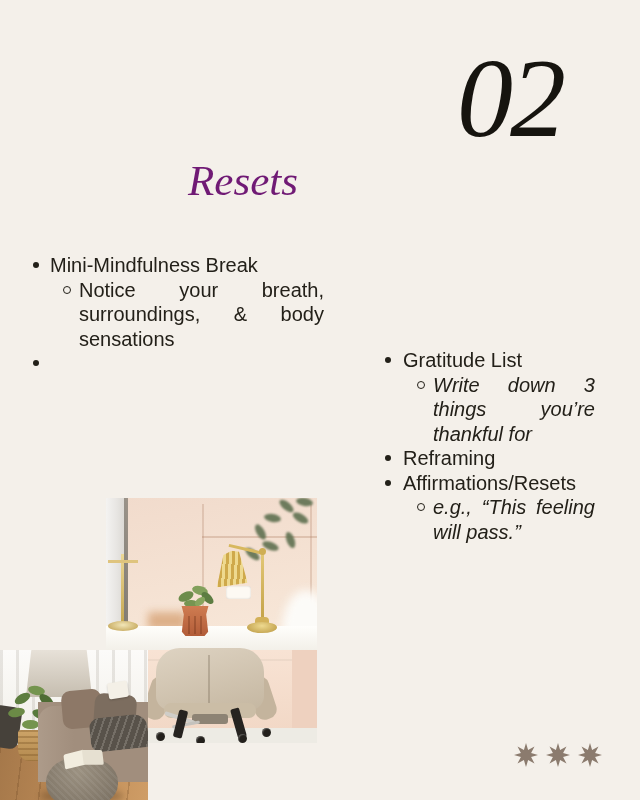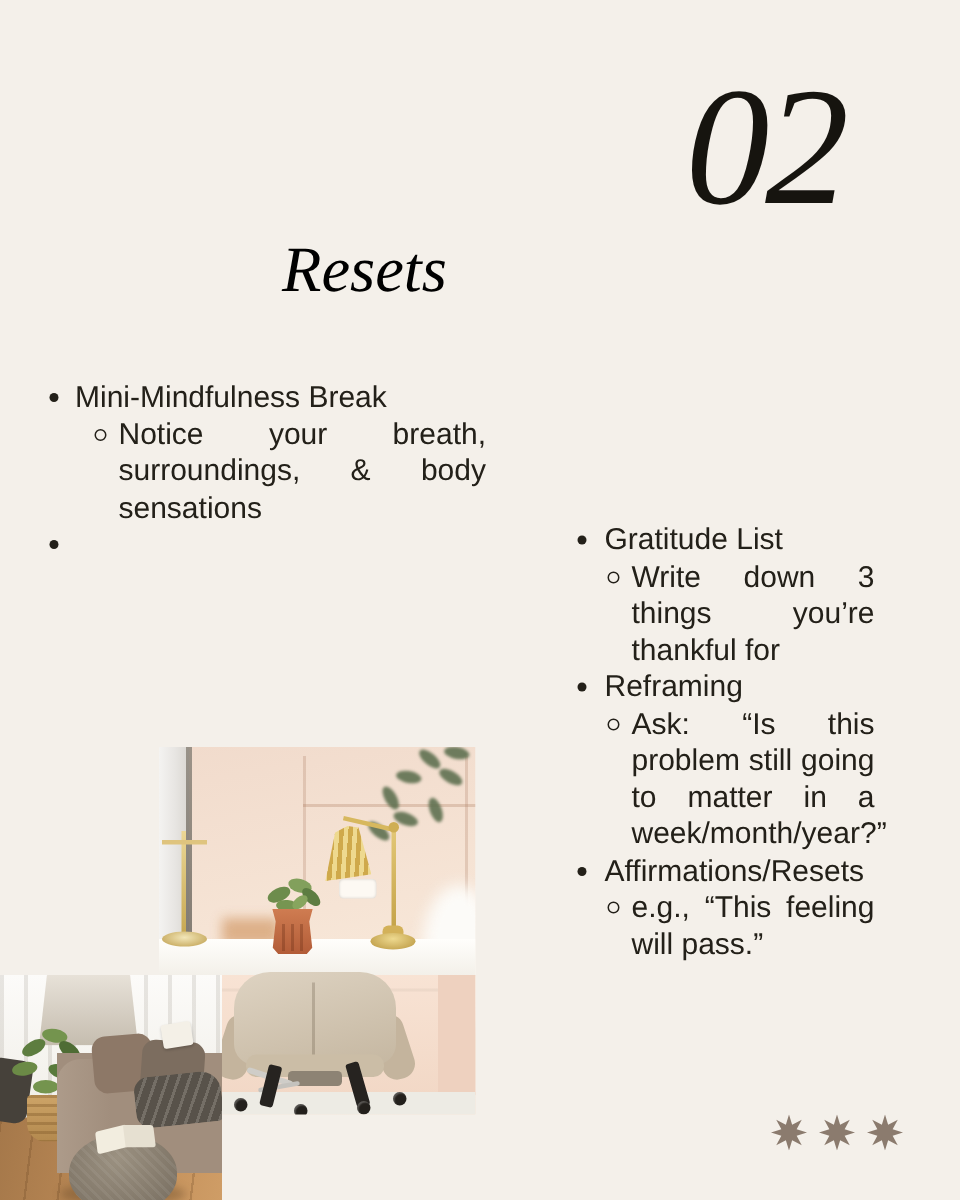--- a/index.html
+++ b/index.html
@@ -11,21 +11,21 @@
 
   
   .title1 {
     position:absolute; left:40px; top:116px; width:345px; text-align:center;
     font-family:"Liberation Serif", serif; font-weight:400;
     font-size:38px; line-height:1.1; color:#1b1914; letter-spacing:.3px;
   }
   .title2 {
     position:absolute; left:123px; top:158px; width:240px; text-align:center;
     font-family:"Liberation Serif", serif; font-style:italic; font-weight:400;
-    font-size:43px; line-height:1.05; color:#000000;
+    font-size:43px; line-height:1.05; color:#701a75;
   }
   .number {
     position:absolute; left:430px; top:42px; width:160px; text-align:center;
     font-family:"Liberation Serif", serif; font-style:italic;
     font-size:112px; line-height:1; color:#16140f; letter-spacing:-3px;
   }
 
   
   ul.blist { position:absolute; list-style:none; font-size:20px; line-height:24.5px; color:#232019; }
   ul.blist li { position:relative; }
@@ -36,21 +36,21 @@
   .subtext { text-align:justify; }
 
   .list-left { left:28px; top:253px; width:340px; }
   .list-left .dot { left:5px; }
   .list-left .label { margin-left:22px; }
   .list-left .sub { margin-left:51px; width:245px; }
 
   .list-right { left:385px; top:348px; width:235px; }
   .list-right .dot { left:0px; }
   .list-right .label { margin-left:18px; }
-  .list-right .sub { margin-left:36px; width:162px; }
+  .list-right .sub { margin-left:48px; width:162px;font-style:italic; }
 
   
   .photo { position:absolute; overflow:hidden; }
   .photo div { position:absolute; }
 
   
   .photo-desk { left:106px; top:498px; width:211px; height:245px; z-index:1; }
   .d-wall   { inset:0; background:linear-gradient(170deg,#f1dbcc 0%,#f7e6d7 55%,#f3ddcb 100%); }
   .d-window { left:0; top:0; width:20px; height:152px;
               background:linear-gradient(90deg,#f4f3f1,#e7e5e2 55%,#d9d6d1); }
@@ -202,24 +202,20 @@
       <span class="dot"></span>
       <div class="label">Gratitude List</div>
       <div class="sub">
         <span class="circ"></span>
         <div class="subtext">Write down 3 things you’re thankful for</div>
       </div>
     </li>
     <li>
       <span class="dot"></span>
       <div class="label">Reframing</div>
-      <div class="sub">
-        <span class="circ"></span>
-        <div class="subtext">Ask: “Is this problem still going to matter in a week/month/year?”</div>
-      </div>
     </li>
     <li>
       <span class="dot"></span>
       <div class="label">Affirmations/Resets</div>
       <div class="sub">
         <span class="circ"></span>
         <div class="subtext">e.g., “This feeling will pass.”</div>
       </div>
     </li>
   </ul>

